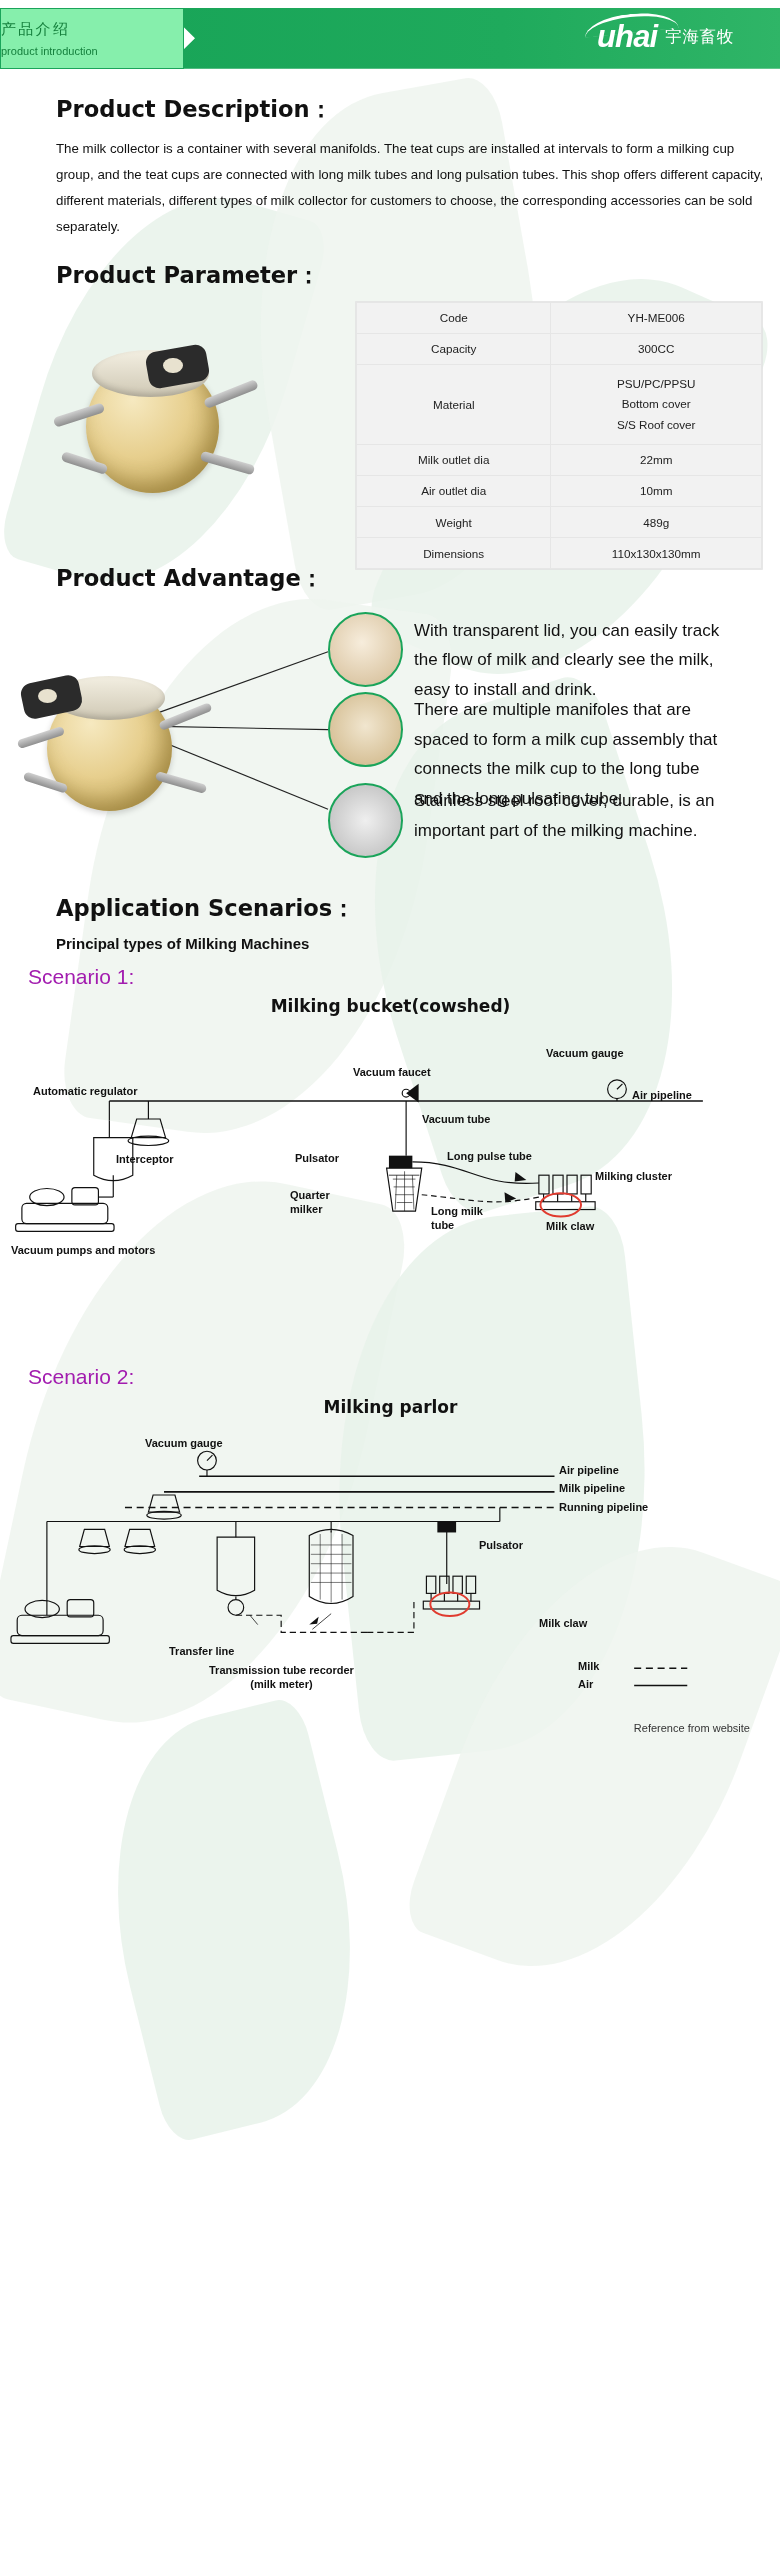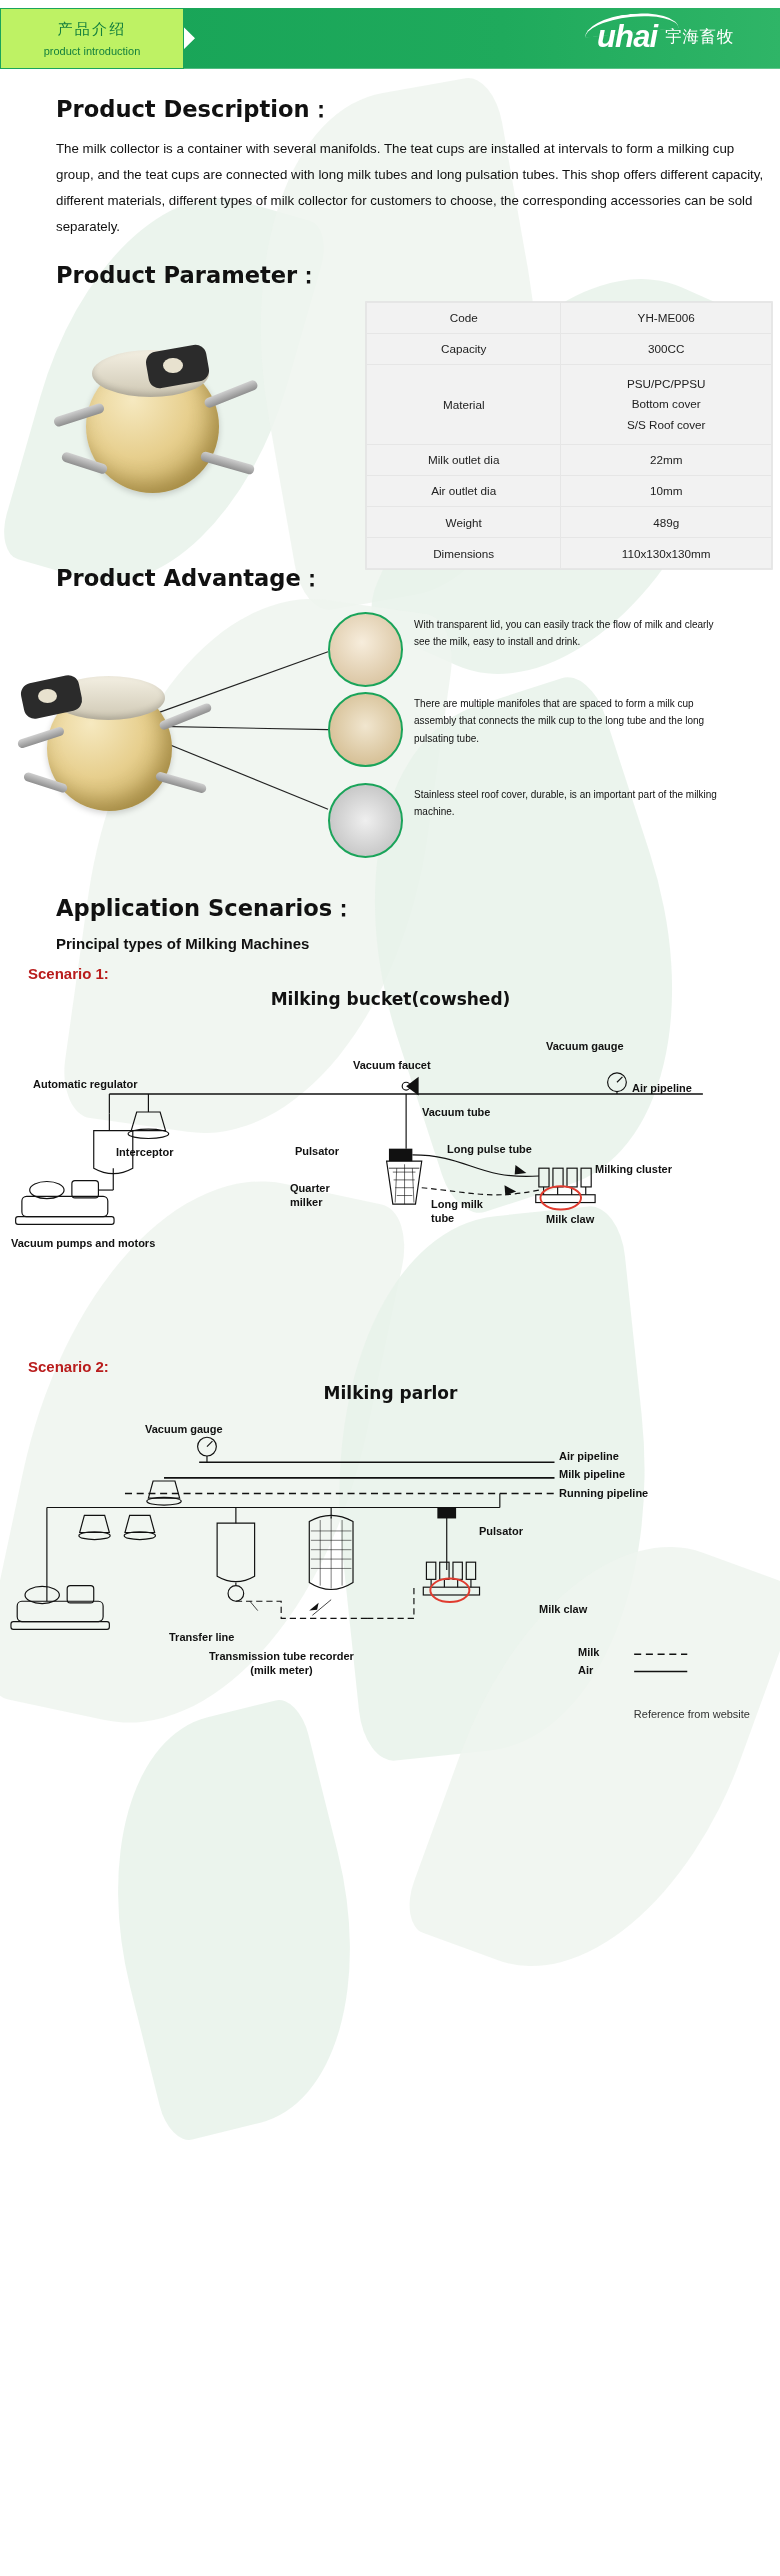--- a/index.html
+++ b/index.html
@@ -24,22 +24,22 @@
   }
   .leaf2 { background:#eef5ef; }
   .content { position:relative; z-index:2; }
 
   
   .header { position:relative; height:94px; }
   .hdr-badge {
     position:absolute; left:0; top:7.8px;
     width:184px; height:61px;
     border:1.6px solid #1aa45a;
-    background:#bef264;
-    display:flex; flex-direction:column; align-items:center; justify-content:center;
+    background:#86efac;
+    display:flex; flex-direction:column; align-items:flex-start; justify-content:center;
     color:#15803d;
   }
   .hdr-badge .cn { font-size:15px; letter-spacing:2.3px; font-family:"DejaVu Sans", sans-serif; }
   .hdr-badge .en { font-size:11px; margin-top:5.5px; }
   .hdr-green {
     position:absolute; left:164px; top:7.8px; right:0; height:61px;
     background:linear-gradient(90deg,#19a558 0%, #1faa5c 55%, #2fb567 100%);
     clip-path: polygon(0 0, 100% 0, 100% 100%, 0 100%, 31px 50%);
   }
   .logo {
@@ -65,21 +65,21 @@
   }
   .wrap { padding:0 17px;margin-left:39px; }
 
   .desc p {
     font-size:13.3px; line-height:1.95; margin:0; max-width:726px;
   }
 
   
   .param-area { position:relative; height:242px; margin-top:11px; }
   .param-table {
-    position:absolute; right:9px; top:0;
+    position:absolute; right:19px; top:0;
     width:406px;
     border-collapse:collapse;
     background:#f2f2f2;
     box-shadow:0 0 0 0.8px #e2e2e2;
   }
   .param-table td {
     border:0.8px solid #e6e6e6;
     font-size:11.7px; text-align:center; padding:8.6px 4.7px;
     color:#222;
   }
@@ -112,26 +112,26 @@
   .adv-area { position:relative; height:265px; margin-top:7.8px; }
   .adv-item { position:absolute; display:flex; align-items:flex-start; gap:11px; }
   .adv-circle {
     width:75px; height:75px; border-radius:50%;
     border:2.3px solid #1aa45a; flex:0 0 75px; overflow:hidden;
     position:relative; background:#efe7d2;
   }
   .adv-circle.c1 { background:radial-gradient(circle at 45% 40%, #f7eddc, #ddc9a8 70%, #c8b189); }
   .adv-circle.c2 { background:radial-gradient(circle at 50% 45%, #f1e6cf, #d6c096 75%, #b8a173); }
   .adv-circle.c3 { background:radial-gradient(circle at 50% 50%, #efefef, #c9c9c9 70%, #a5a5a5); }
-  .adv-text { font-size:10px; line-height:1.75; max-width:312px; padding-top:3.1px; }
+  .adv-text { font-size:17px; line-height:1.75; max-width:312px; padding-top:3.1px; }
   .adv-lines { position:absolute; left:0; top:0; width:100%; height:100%; }
 
   
   .scenario-label {
-    color:#b91c1c; font-size:15px; font-weight:bold; margin:0 0 3.1px 28px;
+    color:#a21caf; font-size:21px; font-weight:normal; margin:0 0 3.1px 28px;
   }
   .scene-title {
     text-align:center; font-size:17px; font-weight:bold; margin:7.8px 0 3.1px 0;
     font-family:"DejaVu Sans", sans-serif;
   }
   .diagram { position:relative; width:781px; }
   .dlabel {
     position:absolute; font-size:11px; font-weight:bold; color:#111;
     white-space:nowrap; line-height:1.25;
   }

